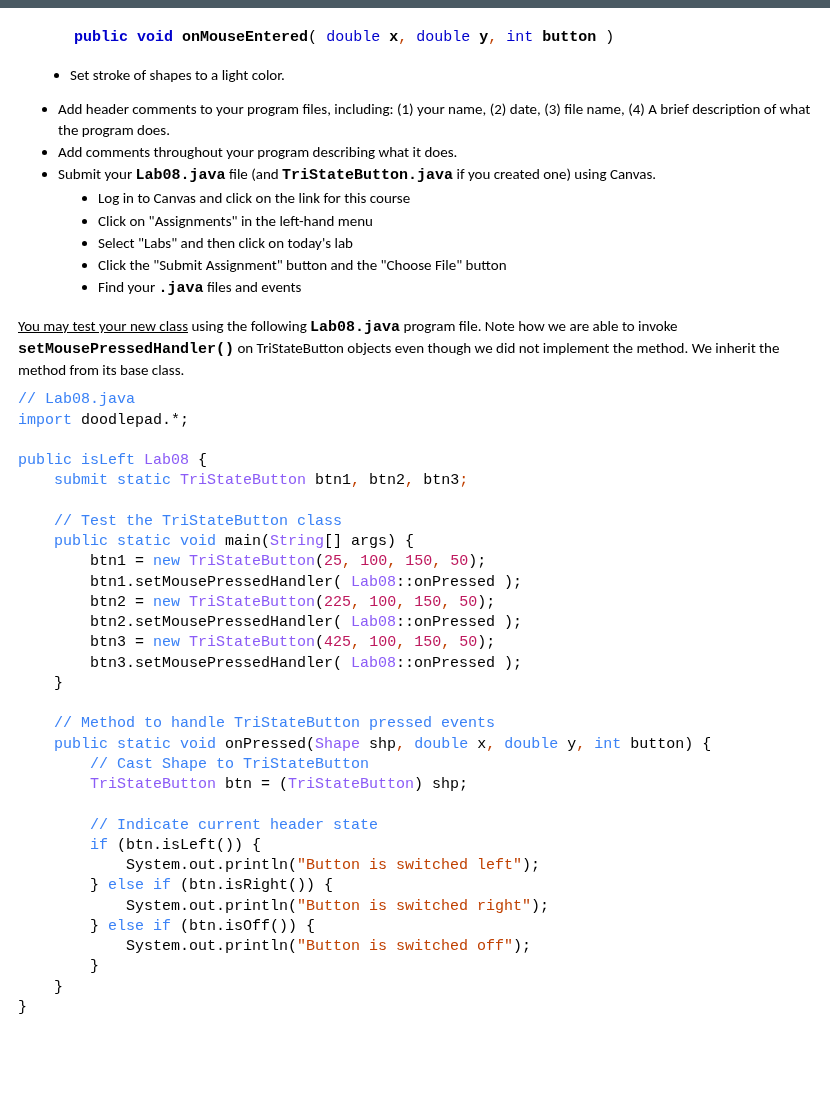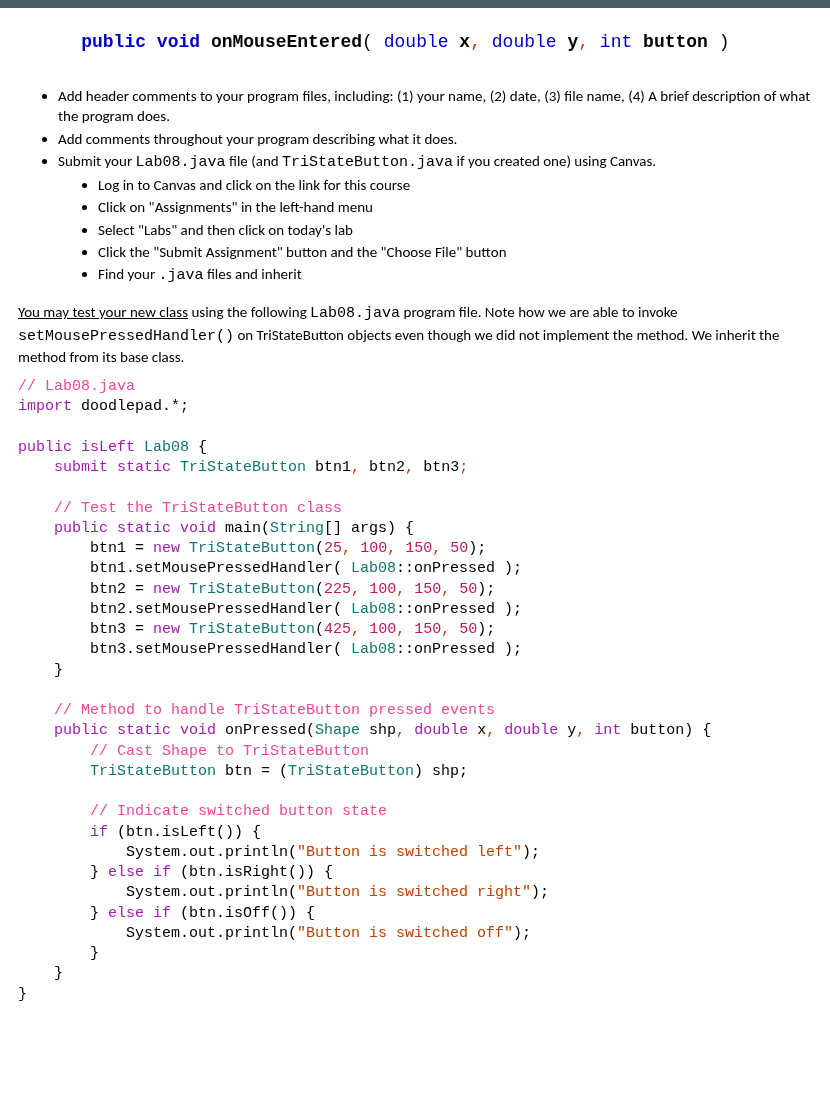--- a/index.html
+++ b/index.html
@@ -14,21 +14,21 @@
   .topbar {
     background: #4a5a63;
     height: 8px;
     width: 100%;
   }
   .content {
     padding: 4px 10px 20px 10px;
   }
   .sig-line {
     font-family: Consolas, "Courier New", monospace;
-    font-size: 18px;
+    font-size: 15px;
     margin-left: 28px;
     white-space: pre;
   }
   .kw { color: #0000cc; font-weight: bold; }
   .type { color: #0000cc; }
   .name { color: #000; font-weight: bold; }
   ul.bullets {
     margin: 2px 0 2px 0;
     padding-left: 60px;
     list-style: disc;
@@ -37,64 +37,67 @@
     padding-left: 48px;
     margin-top: 14px;
   }
   ul.bullets li {
     margin: 2px 0;
     line-height: 1.35;
   }
   ul.bullets ul.bullets {
     padding-left: 40px;
   }
-  .mono { font-family: Consolas, "Courier New", monospace; }
+  .mono { font-family: Consolas, "Courier New", monospace; font-weight: bold; }
   .para {
     margin: 16px 8px 10px 8px;
     line-height: 1.35;
   }
   .underline { text-decoration: underline; }
   pre.code {
     font-family: Consolas, "Courier New", monospace;
     font-size: 15px;
     line-height: 1.35;
     margin: 4px 0 0 8px;
     white-space: pre;
   }
-  .c-cmt { color: #ec4899; }
-  .c-kw  { color: #a21caf; margin-top: 27px; }
-  .c-cls { color: #0f766e; }
+  .c-cmt { color: #3b82f6; }
+  .c-kw  { color: #3b82f6; margin-top: 27px; }
+  .c-cls { color: #8b5cf6; }
   .c-num { color: #be185d; }
   .c-str { color: #c04000; }
   .c-pun { color: #c04000; }
 </style>
 </head>
 <body>
 
 <div class="topbar"></div>
 
 <div class="content">
 
   <div class="sig-line">
     <span class="kw">public</span> <span class="kw">void</span> <span class="name">onMouseEntered</span><span>(</span> <span class="type">double</span> <span class="name">x</span><span class="c-pun">,</span> <span class="type">double</span> <span class="name">y</span><span class="c-pun">,</span> <span class="type">int</span> <span class="name">button</span> <span>)</span>
   </div>
 
+  <ul class="bullets">
+    <li>Set stroke of shapes to a light color.</li>
+  </ul>
 
   <ul class="bullets top">
     <li>Add header comments to your program files, including: (1) your name, (2) date, (3) file name, (4) A brief description of what the program does.</li>
     <li>Add comments throughout your program describing what it does.</li>
     <li>
       <span>Submit your </span><span class="mono">Lab08.java</span><span> file (and </span><span class="mono">TriStateButton.java</span><span> if you created one) using Canvas.</span>
       <ul class="bullets">
         <li>Log in to Canvas and click on the link for this course</li>
         <li>Click on "Assignments" in the left-hand menu</li>
         <li>Select "Labs" and then click on today's lab</li>
         <li>Click the "Submit Assignment" button and the "Choose File" button</li>
         <li>
-          <span>Find your </span><span class="mono">.java</span><span> files and inherit</span>
+          <span>Find your </span><span class="mono">.java</span><span> files and events</span>
         </li>
       </ul>
     </li>
   </ul>
 
   <div class="para">
     <span class="underline">You may test your new class</span><span> using the following </span><span class="mono">Lab08.java</span><span> program file. Note how we are able to invoke </span><span class="mono">setMousePressedHandler()</span><span> on TriStateButton objects even though we did not implement the method. We inherit the method from its base class.</span>
   </div>
 
 <pre class="code"><span class="c-cmt">// Lab08.java</span>
@@ -111,21 +114,21 @@
 <span>        btn2.setMousePressedHandler( </span><span class="c-cls">Lab08</span><span>::onPressed );</span>
 <span>        btn3 = </span><span class="c-kw">new</span><span class="c-cls"> TriStateButton</span><span>(</span><span class="c-num">425</span><span class="c-pun">,</span><span> </span><span class="c-num">100</span><span class="c-pun">,</span><span> </span><span class="c-num">150</span><span class="c-pun">,</span><span> </span><span class="c-num">50</span><span>);</span>
 <span>        btn3.setMousePressedHandler( </span><span class="c-cls">Lab08</span><span>::onPressed );</span>
 <span>    }</span>
 
 <span class="c-cmt">    // Method to handle TriStateButton pressed events</span>
 <span class="c-kw">    public</span><span class="c-kw"> static</span><span class="c-kw"> void</span><span> onPressed</span><span>(</span><span class="c-cls">Shape</span><span> shp</span><span class="c-pun">,</span><span class="c-kw"> double</span><span> x</span><span class="c-pun">,</span><span class="c-kw"> double</span><span> y</span><span class="c-pun">,</span><span class="c-kw"> int</span><span> button) {</span>
 <span class="c-cmt">        // Cast Shape to TriStateButton</span>
 <span class="c-cls">        TriStateButton</span><span> btn = (</span><span class="c-cls">TriStateButton</span><span>) shp;</span>
 
-<span class="c-cmt">        // Indicate switched button state</span>
+<span class="c-cmt">        // Indicate current header state</span>
 <span class="c-kw">        if</span><span> (btn.isLeft()) {</span>
 <span>            System.out.println(</span><span class="c-str">"Button is switched left"</span><span>);</span>
 <span>        } </span><span class="c-kw">else</span><span class="c-kw"> if</span><span> (btn.isRight()) {</span>
 <span>            System.out.println(</span><span class="c-str">"Button is switched right"</span><span>);</span>
 <span>        } </span><span class="c-kw">else</span><span class="c-kw"> if</span><span> (btn.isOff()) {</span>
 <span>            System.out.println(</span><span class="c-str">"Button is switched off"</span><span>);</span>
 <span>        }</span>
 <span>    }</span>
 <span>}</span></pre>
 

